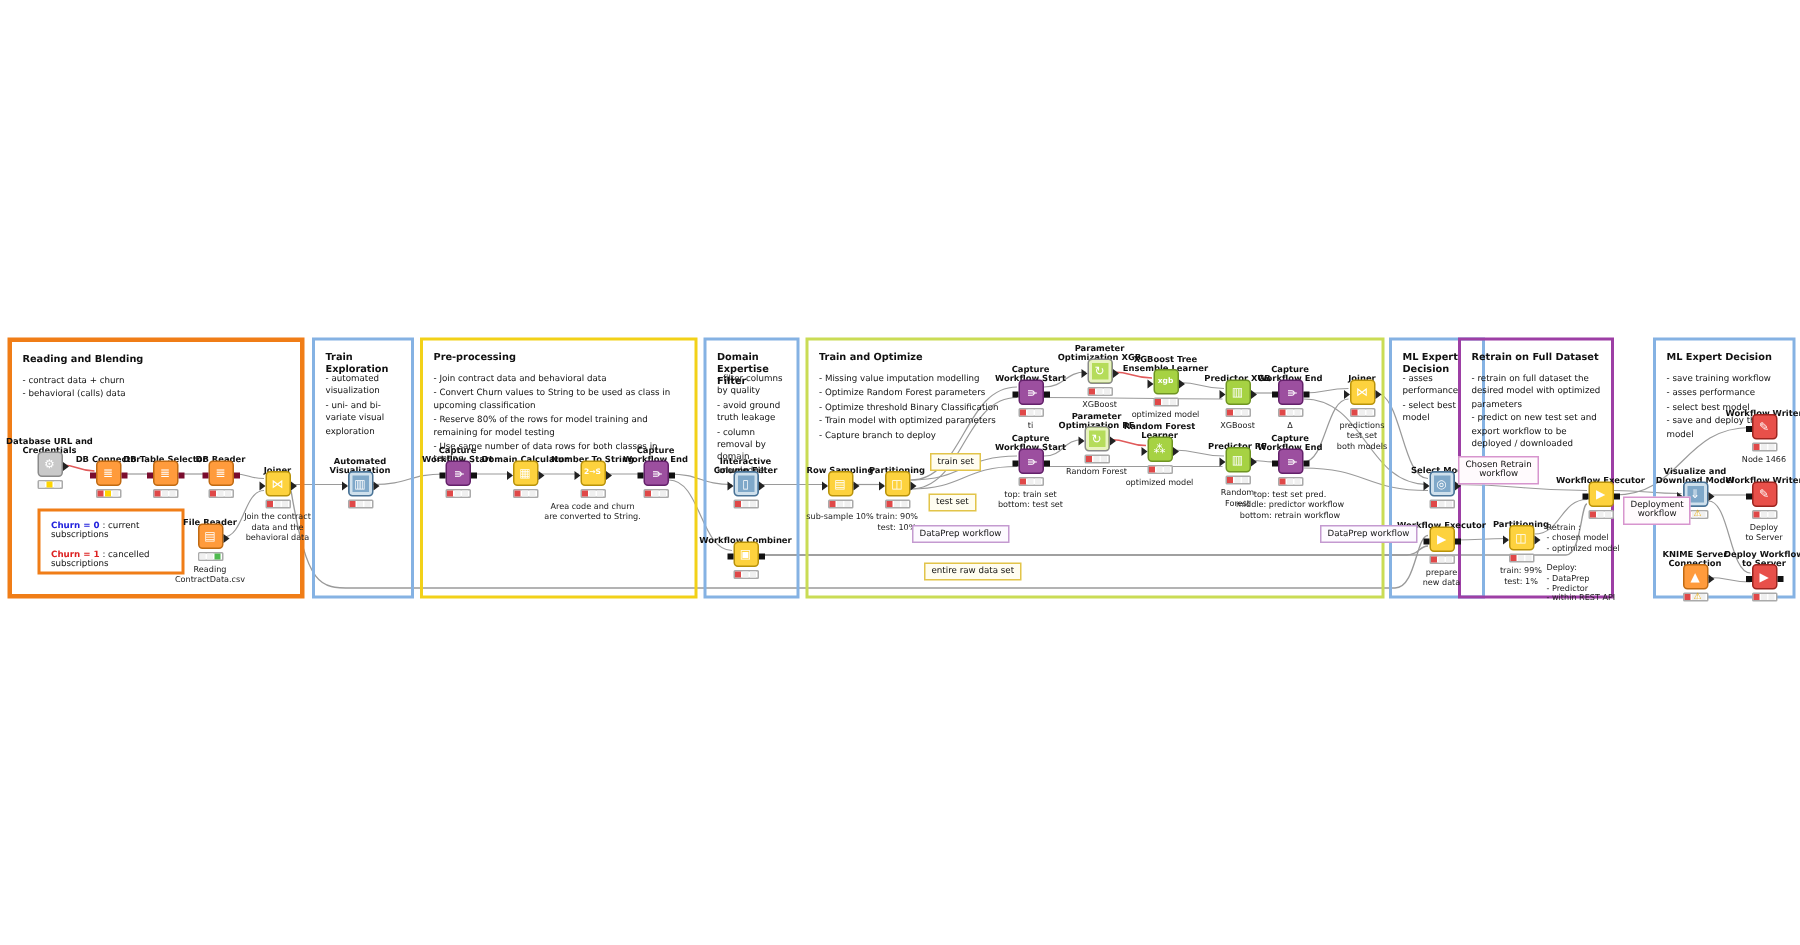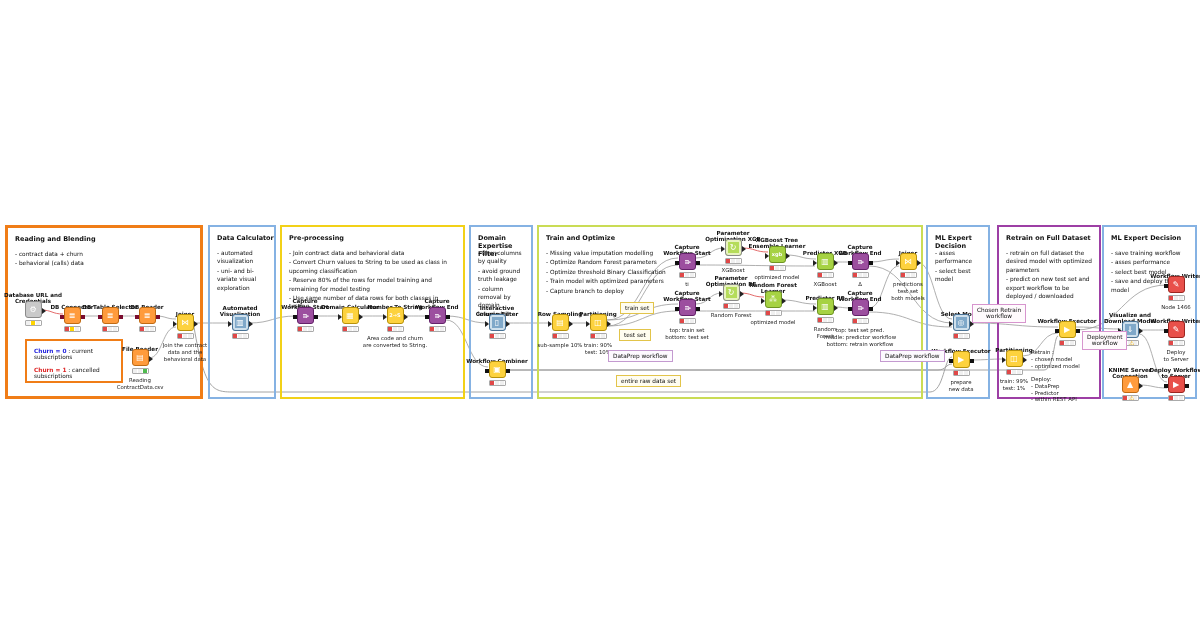--- a/index.html
+++ b/index.html
@@ -109,21 +109,21 @@
 
   <div id="sections">
       <div class="section" style="left: 5px; width: 198px; border: 3px solid rgb(240, 125, 23);">
         <div class="sec-title">Reading and Blending</div>
         <div class="bullets">
           <div>- contract data + churn</div>
           <div>- behavioral (calls) data</div>
         </div>
       </div>
       <div class="section" style="left: 208px; width: 68px; border: 2px solid rgb(133, 178, 227);">
-        <div class="sec-title">Data Calculator</div>
+        <div class="sec-title">Train Exploration</div>
         <div class="bullets">
           <div>- automated visualization</div>
           <div>- uni- and bi-variate visual exploration</div>
         </div>
       </div>
       <div class="section" style="left: 280px; width: 185px; border: 2px solid rgb(242, 209, 24);">
         <div class="sec-title">Pre-processing</div>
         <div class="bullets">
           <div>- Join contract data and behavioral data</div>
           <div>- Convert Churn values to String to be used as class in upcoming classification</div>
@@ -149,21 +149,21 @@
           <div>- Capture branch to deploy</div>
         </div>
       </div>
       <div class="section" style="left: 926px; width: 64px; border: 2px solid rgb(133, 178, 227);">
         <div class="sec-title">ML Expert Decision</div>
         <div class="bullets">
           <div>- asses performance</div>
           <div>- select best model</div>
         </div>
       </div>
-      <div class="section" style="left: 997px; width: 104px; border: 2px solid rgb(157, 63, 165);">
+      <div class="section" style="left: 972px; width: 104px; border: 2px solid rgb(157, 63, 165);">
         <div class="sec-title">Retrain on Full Dataset</div>
         <div class="bullets">
           <div>- retrain on full dataset the desired model with optimized parameters</div>
           <div>- predict on new test set and export workflow to be deployed / downloaded</div>
         </div>
       </div>
       <div class="section" style="left: 1102px; width: 95px; border: 2px solid rgb(133, 178, 227);">
         <div class="sec-title">ML Expert Decision</div>
         <div class="bullets">
           <div>- save training workflow</div>

